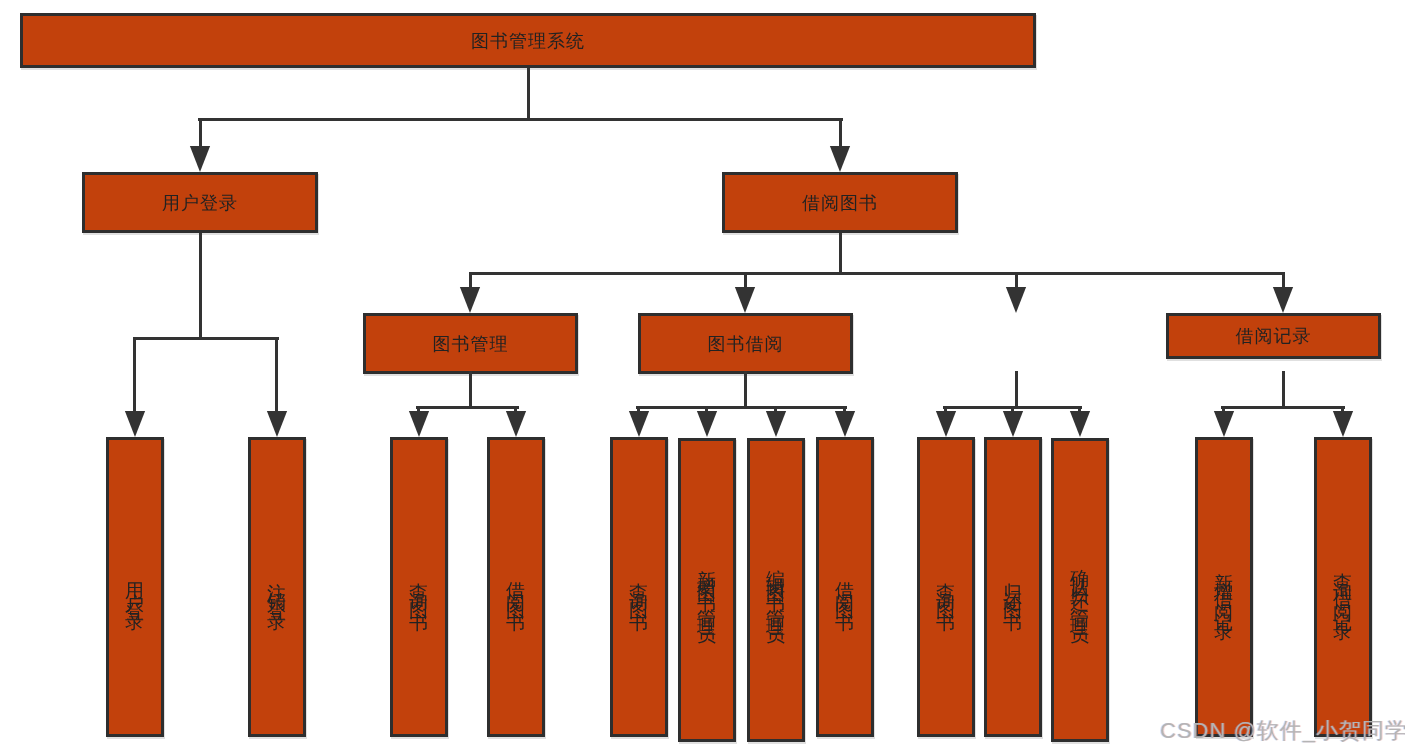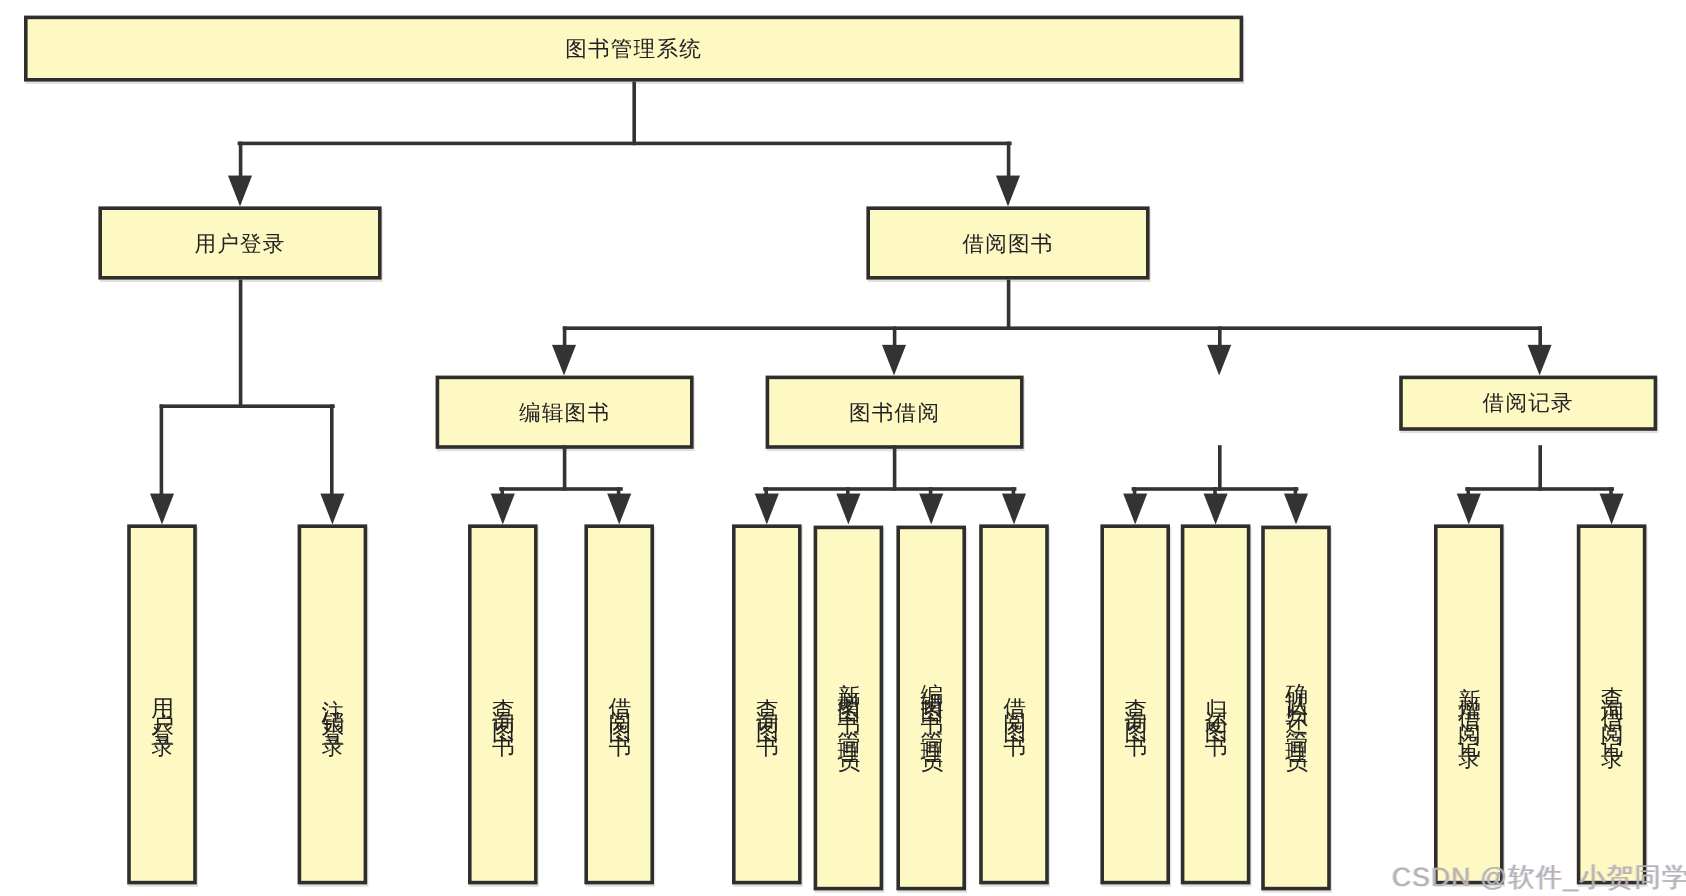--- a/index.html
+++ b/index.html
@@ -12,21 +12,21 @@
     position: relative;
     width: 1405px;
     height: 747px;
     background: #ffffff;
     overflow: hidden;
   }
   .box {
     position: absolute;
     box-sizing: border-box;
     border: 3px solid #2e2e2e;
-    background: #fef9c3;
+    background: #c2410c;
     display: flex;
     align-items: center;
     justify-content: center;
     color: #222222;
     box-shadow: 1px 2px 0 rgba(0,0,0,0.12);
   }
   .box.lvl {
     font-size: 18px;
     letter-spacing: 1px;
   }
@@ -103,21 +103,21 @@
   <div class="hline" style="left:469px; top:272px; width:816px;"></div>
   <div class="vline" style="left:469px; top:272px; height:18px;"></div>
   <div class="vline" style="left:744px; top:272px; height:18px;"></div>
   <div class="vline" style="left:1015px; top:272px; height:18px;"></div>
   <div class="vline" style="left:1282px; top:272px; height:18px;"></div>
   <div class="arrow" style="left:459px; top:287px;"></div>
   <div class="arrow" style="left:734px; top:287px;"></div>
   <div class="arrow" style="left:1005px; top:287px;"></div>
   <div class="arrow" style="left:1272px; top:287px;"></div>
 
-  <div class="box lvl" style="left:363px; top:313px; width:215px; height:61px;">编辑图书</div>
+  <div class="box lvl" style="left:363px; top:313px; width:215px; height:61px;">图书管理</div>
   <div class="box lvl" style="left:638px; top:313px; width:215px; height:61px;">图书借阅</div>
   <div class="box lvl" style="left:1166px; top:313px; width:215px; height:46px;">借阅记录</div>
 
   <div class="vline" style="left:469px; top:371px; height:38px;"></div>
   <div class="vline" style="left:744px; top:371px; height:38px;"></div>
   <div class="vline" style="left:1015px; top:371px; height:38px;"></div>
   <div class="vline" style="left:1282px; top:371px; height:38px;"></div>
 
   <div class="hline" style="left:416px; top:406px; width:103px;"></div>
   <div class="hline" style="left:636px; top:406px; width:211px;"></div>

